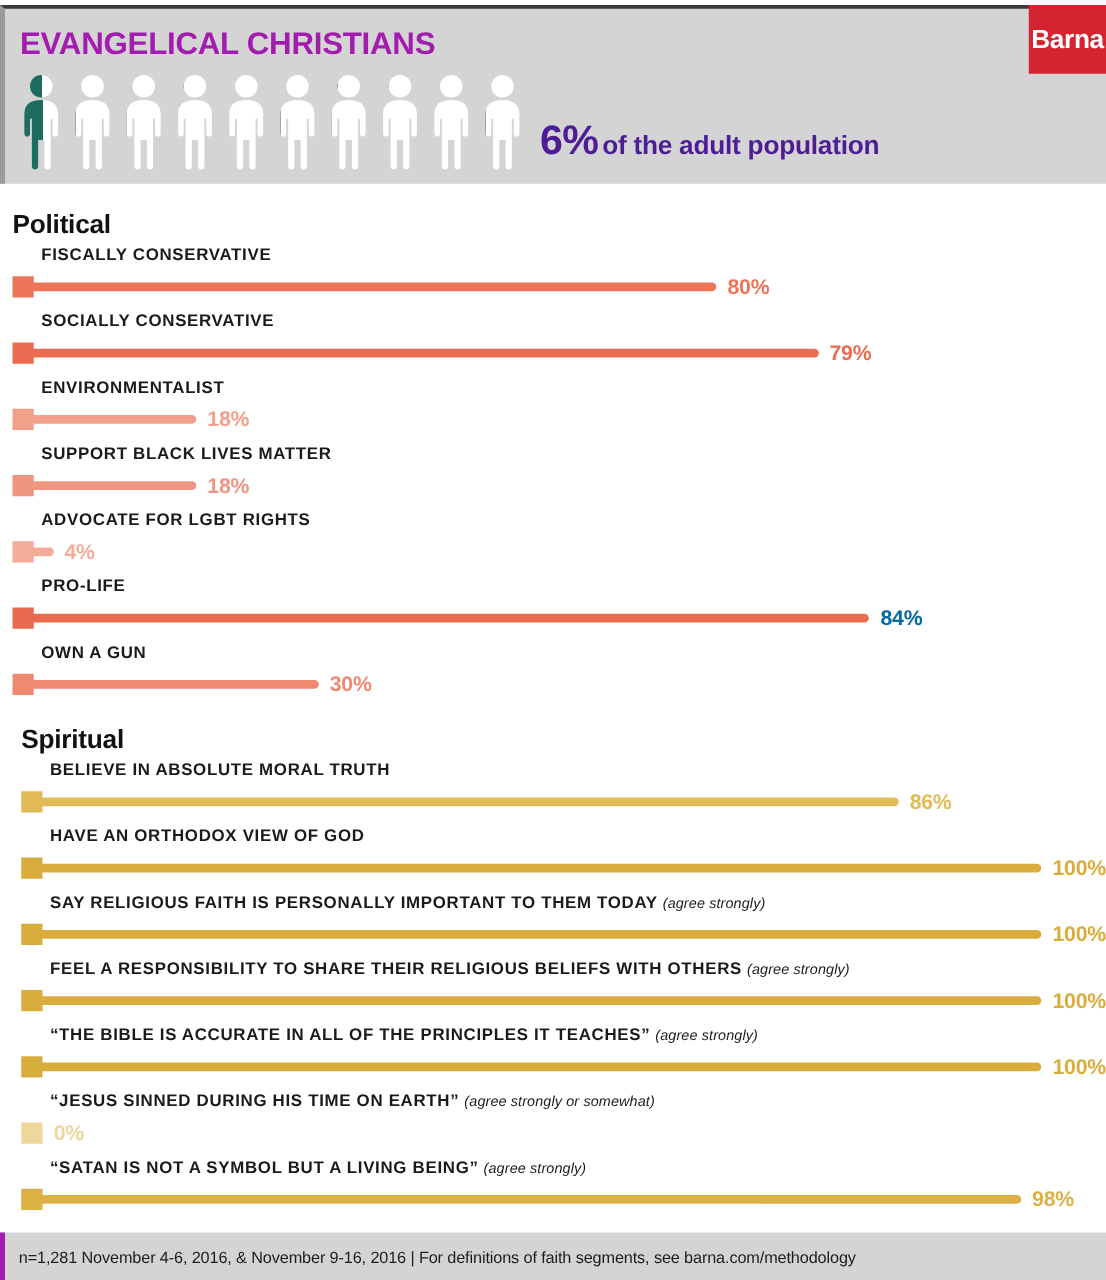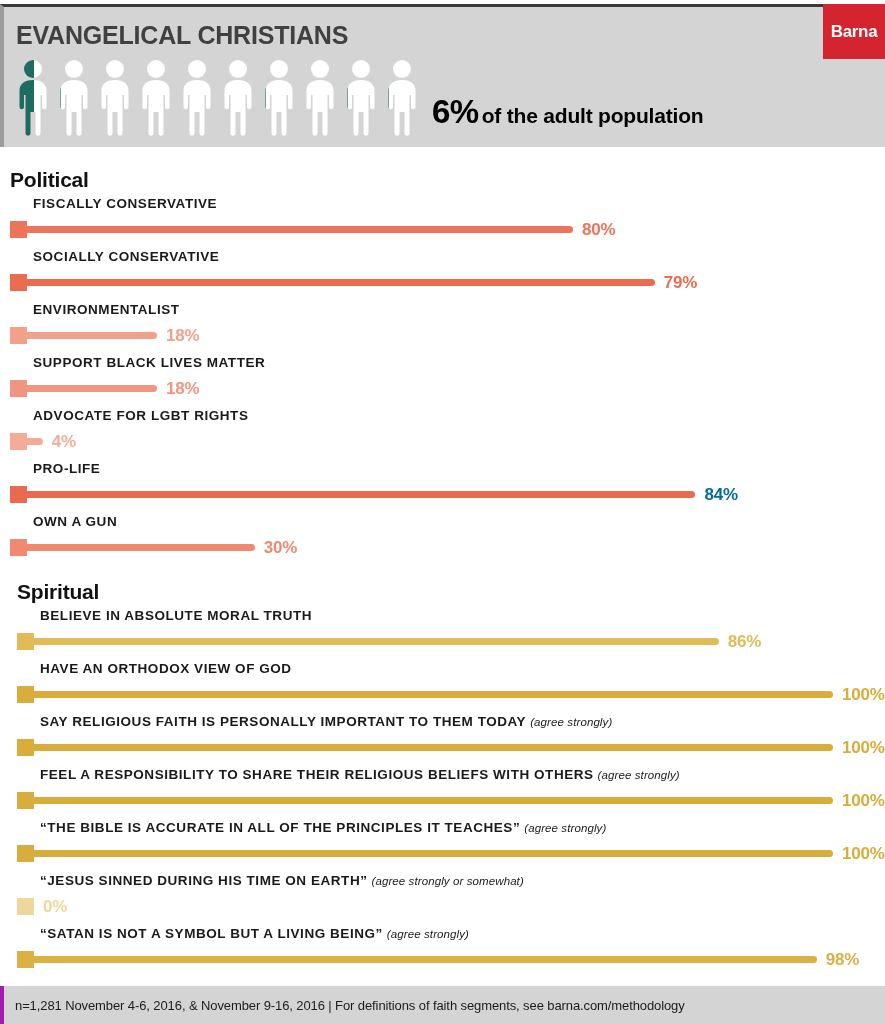--- a/index.html
+++ b/index.html
@@ -23,57 +23,57 @@
     background: #d4d4d4;
     border-left: 4px solid #9b9b9b;
     border-top: 3px solid #3a3a3a;
   }
   .header-title {
     position: absolute;
     left: 12px; top: 14px;
     font-size: 25px;
     font-weight: bold;
     letter-spacing: -0.2px;
-    color: #404040;
+    color: #a21caf;
     font-family: "Liberation Sans", sans-serif;
     white-space: nowrap;
   }
   .barna-logo {
     position: absolute;
     right: 0px; top: -3px;
     width: 62px; height: 55px;
     background: #d32430;
     display: flex;
     align-items: center;
     justify-content: center;
   }
   .barna-logo span {
     color: #ffffff;
-    font-size: 17px;
+    font-size: 21px;
     font-weight: bold;
     letter-spacing: -0.3px;
   }
 
   .people-row {
     position: absolute;
     left: 10px; top: 52px;
     display: flex;
     gap: 3px;
   }
   .person {
     position: relative;
     width: 38px; height: 78px;
   }
   .person svg { display: block; }
 
   .pop-stat {
     position: absolute;
     left: 428px; top: 86px;
     white-space: nowrap;
-    color: #000000;
+    color: #4c1d95;
   }
   .pop-pct {
     font-size: 33px;
     font-weight: bold;
     letter-spacing: -0.5px;
     vertical-align: baseline;
   }
   .pop-text {
     font-size: 21px;
     font-weight: bold;

